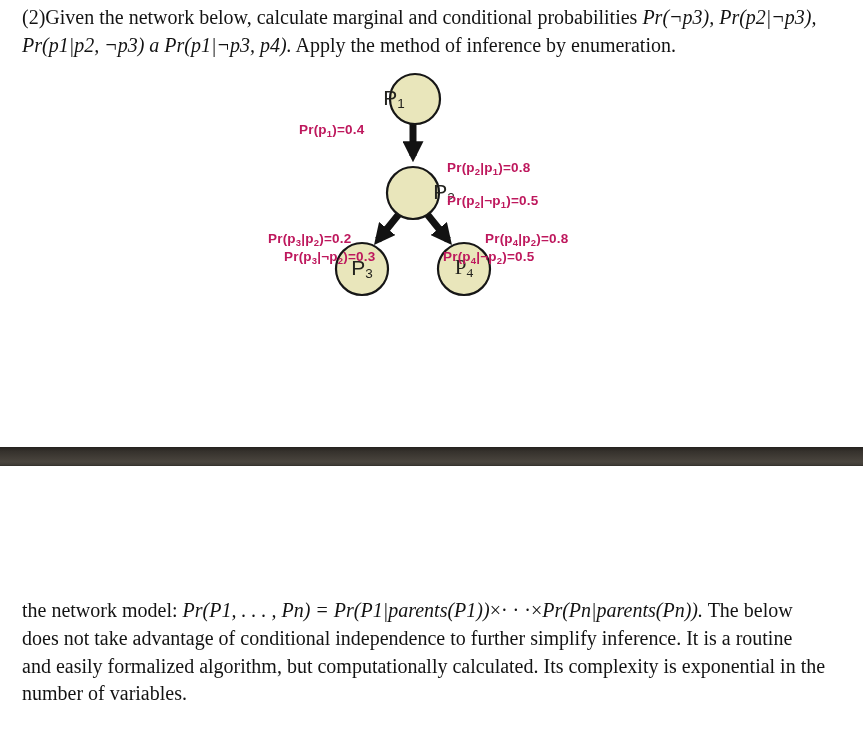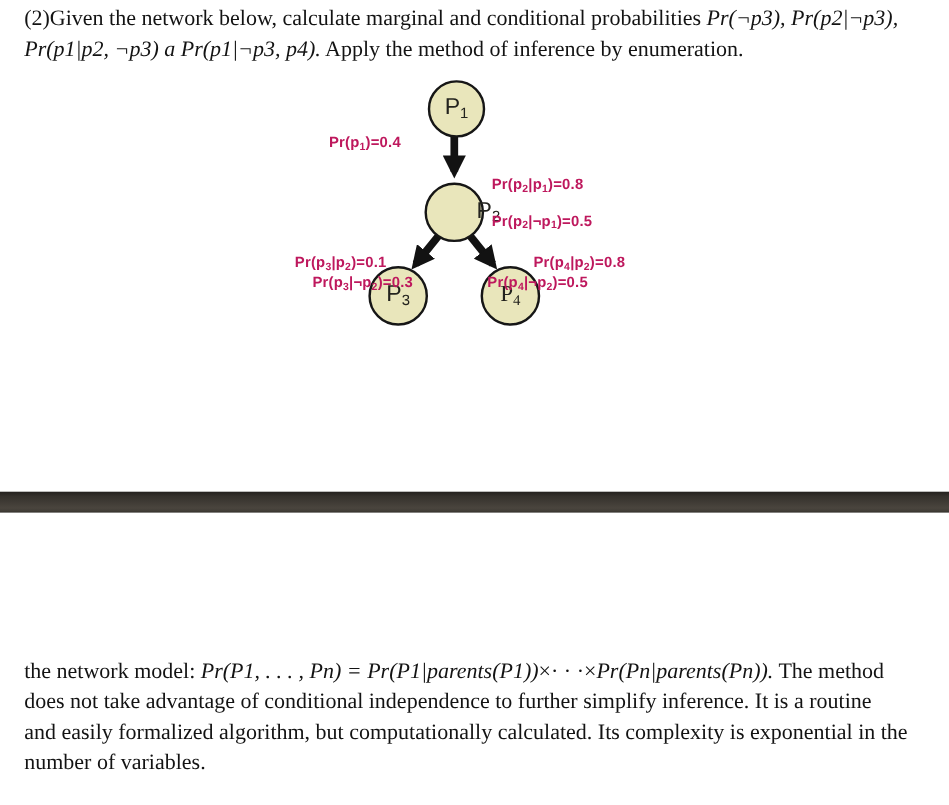--- a/index.html
+++ b/index.html
@@ -64,41 +64,41 @@
       <path d="M427,214 L448,240" marker-end="url(#ah)"></path>
     </g>
     <g stroke="#161616" stroke-width="2.2">
       <circle cx="415" cy="99" r="25" fill="#e9e6bb"></circle>
       <circle cx="413" cy="193" r="26" fill="#e9e6bb"></circle>
       <circle cx="362" cy="269" r="26" fill="#e9e6bb"></circle>
       <circle cx="464" cy="269" r="26" fill="#e9e6bb"></circle>
     </g>
   </svg>
 
-  <div class="node-label" style="left:415px; top:99px;"><span>P</span><span class="sub">1</span></div>
+  <div class="node-label" style="left:394px; top:99px;"><span>P</span><span class="sub">1</span></div>
   <div class="node-label" style="left:404px; top:193px;margin-left:40px;"><span>P</span><span class="sub">2</span></div>
   <div class="node-label" style="left:362px; top:269px;"><span>P</span><span class="sub">3</span></div>
   <div class="node-label" style="left:464px; top:269px;font-family:Liberation Serif, serif;"><span>P</span><span class="sub">4</span></div>
 
   <div class="plabel" style="left:299px; top:95px;"><span>Pr(p</span><span class="sub">1</span><span>)=0.4</span></div>
 
   <div class="plabel" style="left:447px; top:133px;"><span>Pr(p</span><span class="sub">2</span><span>|p</span><span class="sub">1</span><span>)=0.8</span></div>
 
   <div class="plabel" style="left:447px; top:166px;"><span>Pr(p</span><span class="sub">2</span><span>|¬p</span><span class="sub">1</span><span>)=0.5</span></div>
 
-  <div class="plabel" style="left:268px; top:204px;"><span>Pr(p</span><span class="sub">3</span><span>|p</span><span class="sub">2</span><span>)=0.1</span></div>
+  <div class="plabel" style="left:268px; top:204px;"><span>Pr(p</span><span class="sub">3</span><span>|p</span><span class="sub">2</span><span>)=0.2</span></div>
 
   <div class="plabel" style="left:268px; top:222px;padding-left:16px;"><span>Pr(p</span><span class="sub">3</span><span>|¬p</span><span class="sub">2</span><span>)=0.3</span></div>
 
   <div class="plabel" style="left:457px; top:204px;padding-left:28px;"><span>Pr(p</span><span class="sub">4</span><span>|p</span><span class="sub">2</span><span>)=0.8</span></div>
 
   <div class="plabel" style="left:443px; top:222px;text-align:right;"><span>Pr(p</span><span class="sub">4</span><span>|¬p</span><span class="sub">2</span><span>)=0.5</span></div>
 
   <div class="divider"></div>
 
   <div class="para bottom">
-    <div class="tline"><span>the network model: </span><span class="it">Pr(P1, . . . , Pn) = Pr(P1|parents(P1))</span><span>×· · ·×</span><span class="it">Pr(Pn|parents(Pn)).</span><span> The method</span></div>
+    <div class="tline"><span>the network model: </span><span class="it">Pr(P1, . . . , Pn) = Pr(P1|parents(P1))</span><span>×· · ·×</span><span class="it">Pr(Pn|parents(Pn)).</span><span> The below</span></div>
     <div class="tline"><span>does not take advantage of conditional independence to further simplify inference. It is a routine</span></div>
     <div class="tline"><span>and easily formalized algorithm, but computationally calculated. Its complexity is exponential in the</span></div>
     <div class="tline"><span>number of variables.</span></div>
   </div>
 
 </div>
 
 </body></html>

